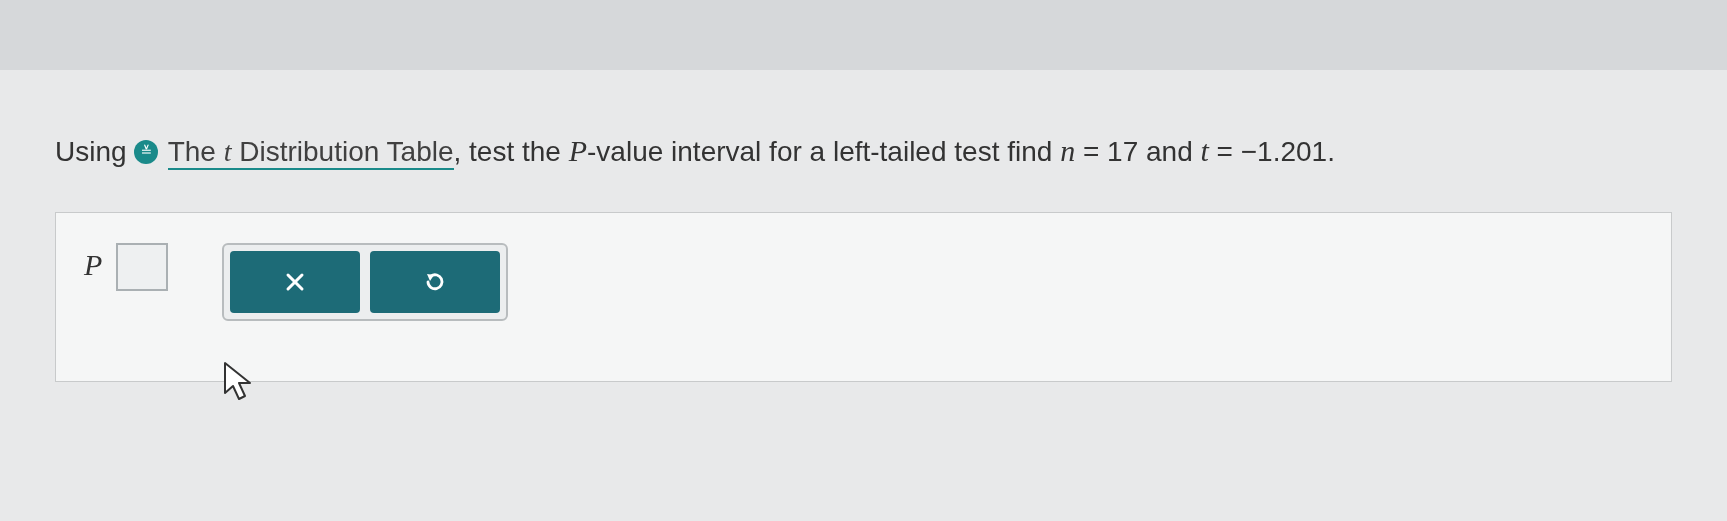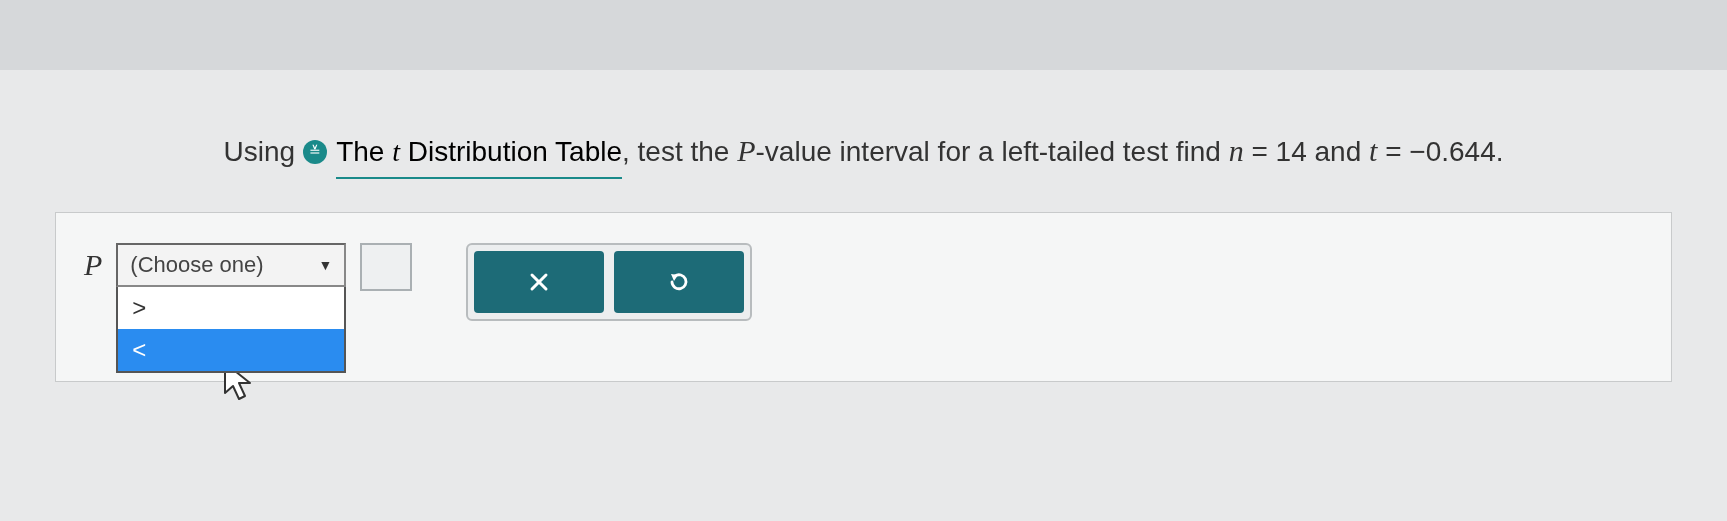--- a/index.html
+++ b/index.html
@@ -17,42 +17,41 @@
     width: 100%;
   }
   .content {
     padding: 60px 55px 0 55px;
   }
   .question-text {
     font-size: 28px;
     color: #333;
     margin-bottom: 40px;
     line-height: 1.4;
-    text-align: center;
   }
   .link-badge {
     display: inline-flex;
     align-items: center;
     vertical-align: middle;
     justify-content: center;
     width: 24px;
     height: 24px;
     background: #1a8a8a;
     border-radius: 50%;
     color: #fff;
     font-size: 14px;
     margin-right: 2px;
     position: relative;
     top: -2px;
   }
   .table-link {
-    color: #000000;
+    color: #404040;
     text-decoration: none;
     border-bottom: 2px solid #1a8a8a;
-    padding-bottom: 10px;
+    padding-bottom: 1px;
   }
   .italic { font-style: italic; font-family: 'Times New Roman', Times, serif; }
   .math { font-family: 'Times New Roman', Times, serif; font-style: italic; font-size: 30px;}
   .answer-box {
     border: 1px solid #c8cacb;
     background: #f5f6f6;
     padding: 30px 28px 60px 28px;
     position: relative;
   }
   .answer-row {
@@ -154,37 +153,27 @@
 <body>
 
 <div class="top-strip"></div>
 
 <div class="content">
   <div class="question-text">
     <span>Using</span>
     <span class="link-badge">
       <span>≚</span>
     </span>
-    <a href="#" class="table-link"><span>The </span><span class="italic">t</span><span> Distribution Table</span></a><span>, test the </span><span class="math">P</span><span>-value interval for a left-tailed test find </span><span class="math">n</span><span> = </span><span>14</span><span> and </span><span class="math">t</span><span> = </span><span>−0.644</span><span>.</span>
+    <a href="#" class="table-link"><span>The </span><span class="italic">t</span><span> Distribution Table</span></a><span>, test the </span><span class="math">P</span><span>-value interval for a left-tailed test find </span><span class="math">n</span><span> = </span><span>17</span><span> and </span><span class="math">t</span><span> = </span><span>−1.201</span><span>.</span>
   </div>
 
   <div class="answer-box">
     <div class="answer-row">
       <span class="p-label">P</span>
 
-      <div class="dropdown-wrap">
-        <div class="dropdown-selected">
-          <span>(Choose one)</span>
-          <span class="caret">▼</span>
-        </div>
-        <div class="dropdown-list">
-          <div class="dropdown-option">&gt;</div>
-          <div class="dropdown-option highlight">&lt;</div>
-        </div>
-      </div>
 
       <input class="value-input" type="text" value="" style="">
 
       <div class="button-group">
         <button class="action-btn">
           <svg width="22" height="22" viewBox="0 0 22 22">
             <line x1="4" y1="4" x2="18" y2="18" stroke="#fff" stroke-width="3" stroke-linecap="round"></line>
             <line x1="18" y1="4" x2="4" y2="18" stroke="#fff" stroke-width="3" stroke-linecap="round"></line>
           </svg>
         </button>

